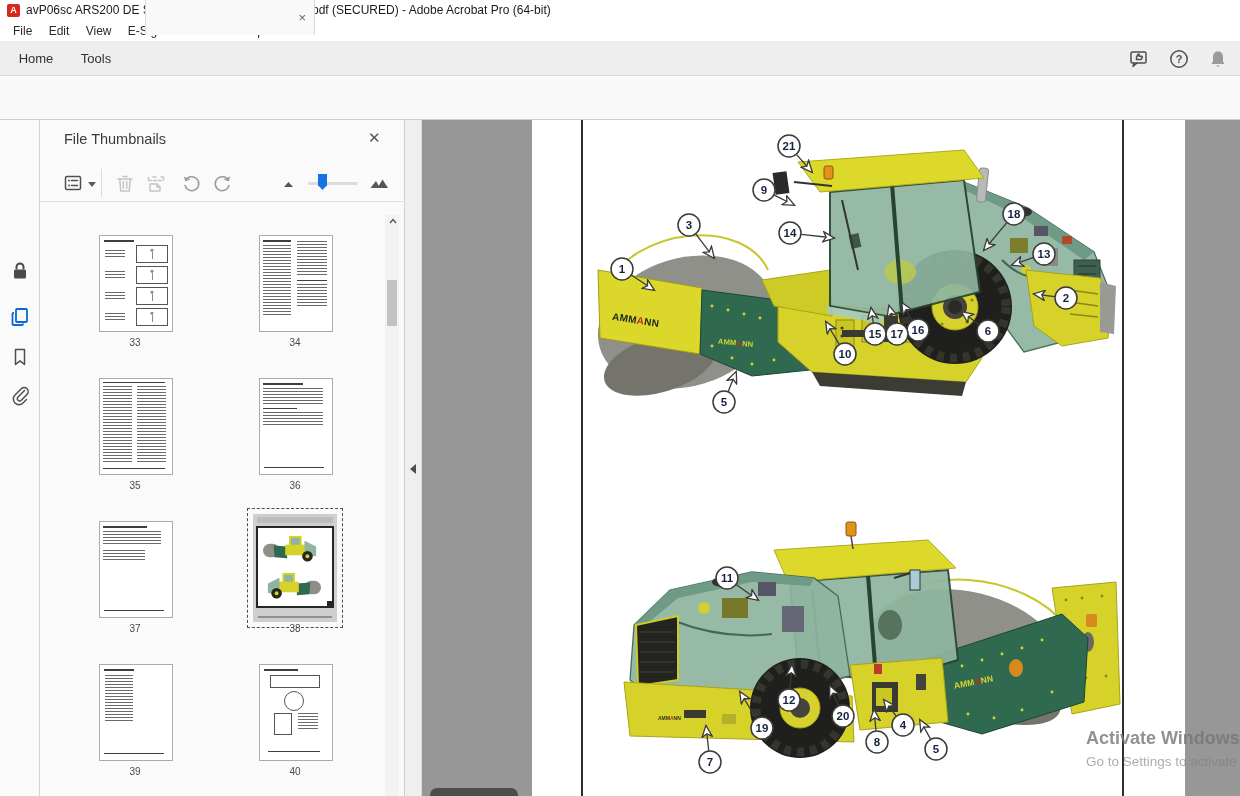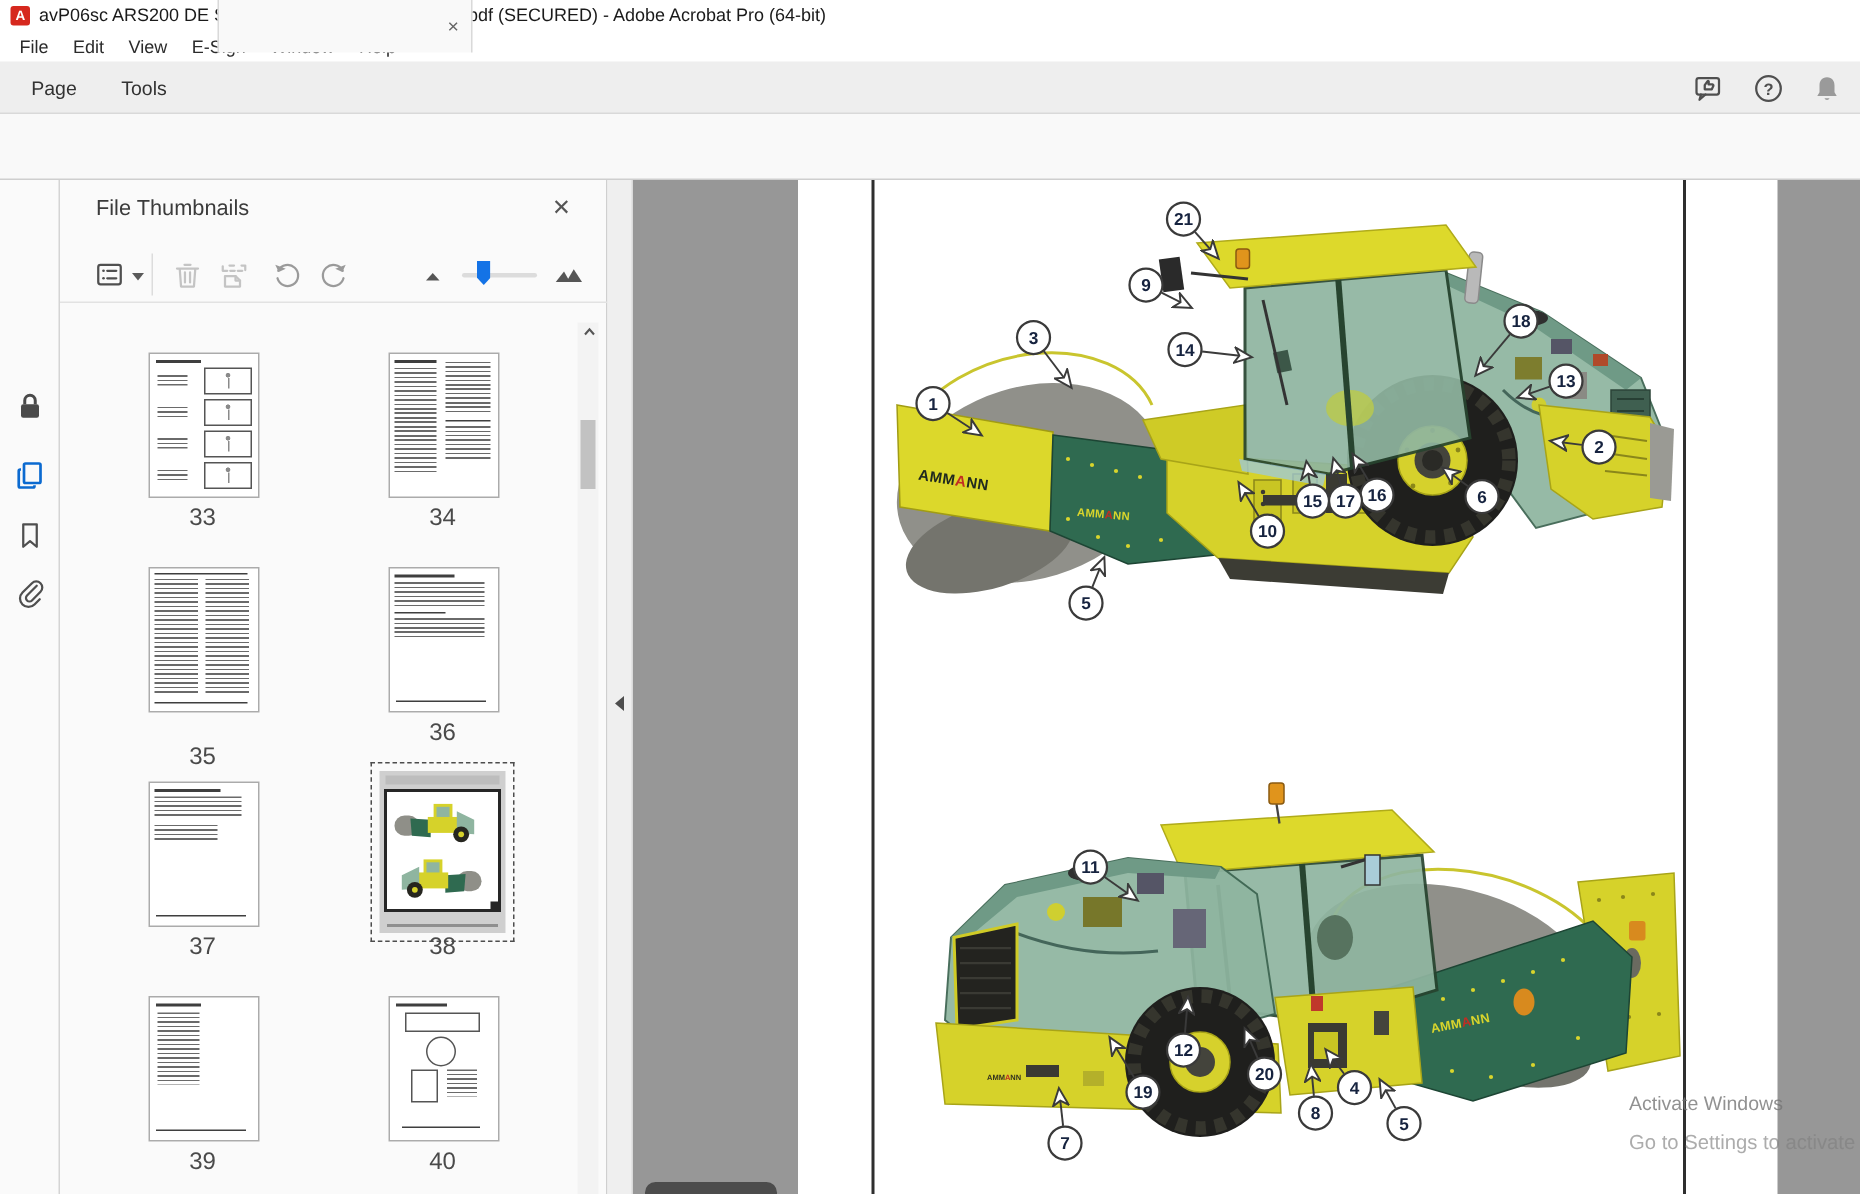--- a/index.html
+++ b/index.html
@@ -43,21 +43,21 @@
   #panelTitle{left:24px;top:11px;font-size:14.5px;color:#3b3b3b;}
   #panelClose{left:328px;top:9px;font-size:15px;color:#555;cursor:pointer;}
   #panelTools{left:0;top:44px;width:365px;height:38px;border-bottom:1px solid #e2e2e2;box-sizing:border-box;}
   .pti{top:8px;width:22px;height:22px;cursor:pointer;}
   #sliderTrack{left:268px;top:18px;width:50px;height:3px;background:#dcdcdc;border-radius:2px;}
   #sliderHandle{left:278px;top:10px;width:9px;height:16px;background:#1473e6;cursor:pointer;
                 clip-path:polygon(0 0,100% 0,100% 70%,50% 100%,0 70%);}
   
   #thumbs{left:0;top:115px;width:345px;height:561px;}
   .pg{position:absolute;background:#fff;border:1px solid #ababab;width:72px;height:95px;cursor:pointer;}
-  .plabel{position:absolute;width:72px;text-align:center;font-size:16px;color:#4a4a4a;}
+  .plabel{position:absolute;width:72px;text-align:center;font-size:10px;color:#4a4a4a;}
   .tln{position:absolute;background:#3f3f3f;height:2px;}
   .tblk{position:absolute;background:repeating-linear-gradient(to bottom,#6a6a6a 0 1px,transparent 1px 3px);}
   .fbox{position:absolute;right:4px;width:30px;height:16px;border:1px solid #555;
         background:radial-gradient(circle at 50% 26%,#8a8a8a 1.3px,transparent 1.8px),
         linear-gradient(#8a8a8a 0 0) 50% 68%/1px 7px no-repeat;}
   .sel-page{position:absolute;outline:1px dashed #4d4d4d;outline-offset:5px;background:#cfcfcf;cursor:pointer;}
   
   #pscroll{left:345px;top:95px;width:14px;height:581px;background:#f3f3f3;}
   #pthumb{left:347px;top:160px;width:10px;height:46px;background:#c2c2c2;cursor:pointer;}
   #pchev{left:349px;top:98px;}
@@ -71,21 +71,21 @@
   #grayR{left:763px;top:0;width:55px;height:676px;background:#979797;}
   .frameline{top:0;width:2px;height:676px;background:#2e2e2e;}
   #floatbar{left:8px;top:668px;width:88px;height:12px;background:#4c4c4c;border-radius:7px 7px 0 0;}
   #mainsvg{left:0;top:0;}
   .cnum{font:700 11.5px "Liberation Sans","DejaVu Sans",sans-serif;fill:#16233f;}
   .brand-lg{font:700 10px "Liberation Sans",sans-serif;fill:#20291f;letter-spacing:.3px;}
   .brand-grn{font:700 7.5px "Liberation Sans",sans-serif;fill:#d9d52c;letter-spacing:.2px;}
   .brand-grn2{font:700 8.5px "Liberation Sans",sans-serif;fill:#d9d52c;letter-spacing:.2px;}
   .brand-tiny{font:700 5px "Liberation Sans",sans-serif;fill:#33331f;}
   .redA{fill:#c22d23;}
-  #wm1{left:664px;top:608px;font-size:13px;color:rgba(118,118,118,.8);white-space:nowrap;}
+  #wm1{left:664px;top:608px;font-size:18px;color:rgba(118,118,118,.8);white-space:nowrap;font-weight:bold;}
   #wm2{left:664px;top:634px;font-size:13.5px;color:rgba(128,128,128,.65);white-space:nowrap;}
   svg .ic{stroke:#4f4f4f;stroke-width:1.5;fill:none;stroke-linecap:round;stroke-linejoin:round;}
   svg .icd{stroke:#c4c4c4;stroke-width:1.5;fill:none;stroke-linecap:round;stroke-linejoin:round;}
   svg .icg{stroke:#9a9a9a;stroke-width:1.5;fill:none;stroke-linecap:round;stroke-linejoin:round;}
 </style>
 </head>
 <body>
 
 <div id="app">
 
@@ -97,21 +97,21 @@
   <div class="abs" id="menubar">
     <span>File</span>
     <span>Edit</span>
     <span>View</span>
     <span>E-Sign</span>
     <span>Window</span>
     <span>Help</span>
   </div>
 
   <div class="abs" id="tabstrip"></div>
-  <div class="abs tab" id="tab-home">Page</div>
+  <div class="abs tab" id="tab-home">Home</div>
   <div class="abs tab" id="tab-tools">Tools</div>
   <div class="abs" id="tab-doc">
     <div class="x">×</div>
   </div>
   <svg class="abs tsicon" style="left:1128px" viewBox="0 0 22 22">
     <rect class="ic" x="3" y="4" width="15" height="11" rx="1.5"></rect>
     <path class="ic" d="M6 15 L5 18.5 L9 15"></path>
     <path class="ic" d="M8.5 11.5 V8.8 L10.3 6.2 Q11 5.6 11.2 6.6 L11 8.3 H13.6 Q14.5 8.5 14.2 9.4 L13.2 11.5 Z" stroke-width="1.2"></path>
   </svg>
   <svg class="abs tsicon" style="left:1168px" viewBox="0 0 22 22">
@@ -293,21 +293,21 @@
           <div class="tln" style="left:37px;top:44px;width:30px;height:1px"></div>
           <div class="tblk" style="left:37px;top:48px;width:30px;height:22px"></div>
         </div>
         <div class="plabel" style="left: 219px; top: 102px;">34</div>
         <div class="pg" style="left: 59px; top: 143px;">
           <div class="tln" style="left:3px;top:3px;width:62px;height:1px"></div>
           <div class="tblk" style="left:3px;top:7px;width:29px;height:78px"></div>
           <div class="tblk" style="left:37px;top:7px;width:29px;height:78px"></div>
           <div class="tln" style="left:3px;top:89px;width:62px;height:1px"></div>
         </div>
-        <div class="plabel" style="left: 59px; top: 245px; margin-top: 16px;">35</div>
+        <div class="plabel" style="left: 59px; top: 245px;">35</div>
         <div class="pg" style="left: 219px; top: 143px;">
           <div class="tln" style="left:3px;top:4px;width:40px"></div>
           <div class="tblk" style="left:3px;top:9px;width:60px;height:16px"></div>
           <div class="tln" style="left:3px;top:29px;width:34px;height:1px"></div>
           <div class="tblk" style="left:3px;top:33px;width:60px;height:14px"></div>
           <div class="tln" style="left:4px;bottom:6px;width:60px;height:1px"></div>
         </div>
         <div class="plabel" style="left: 219px; top: 245px;">36</div>
         <div class="pg" style="left: 59px; top: 286px;">
           <div class="tln" style="left:3px;top:4px;width:44px"></div>

